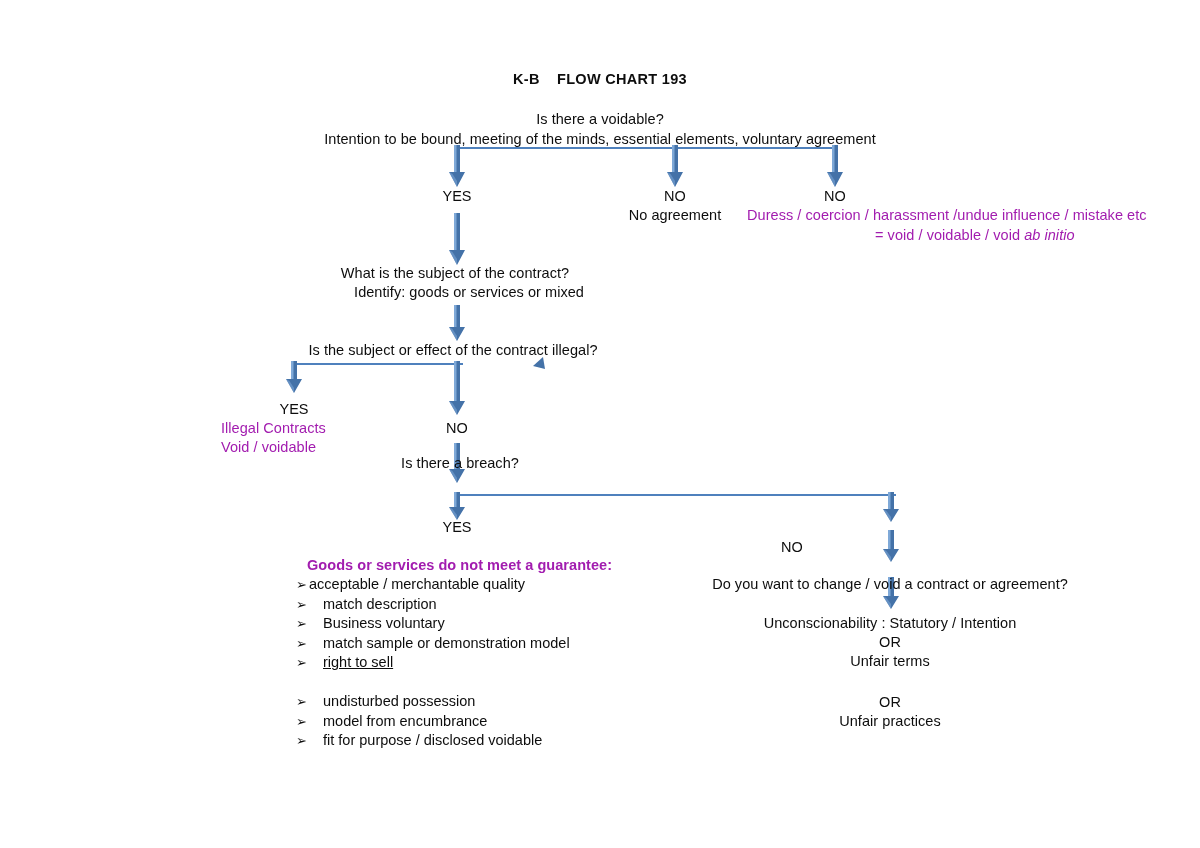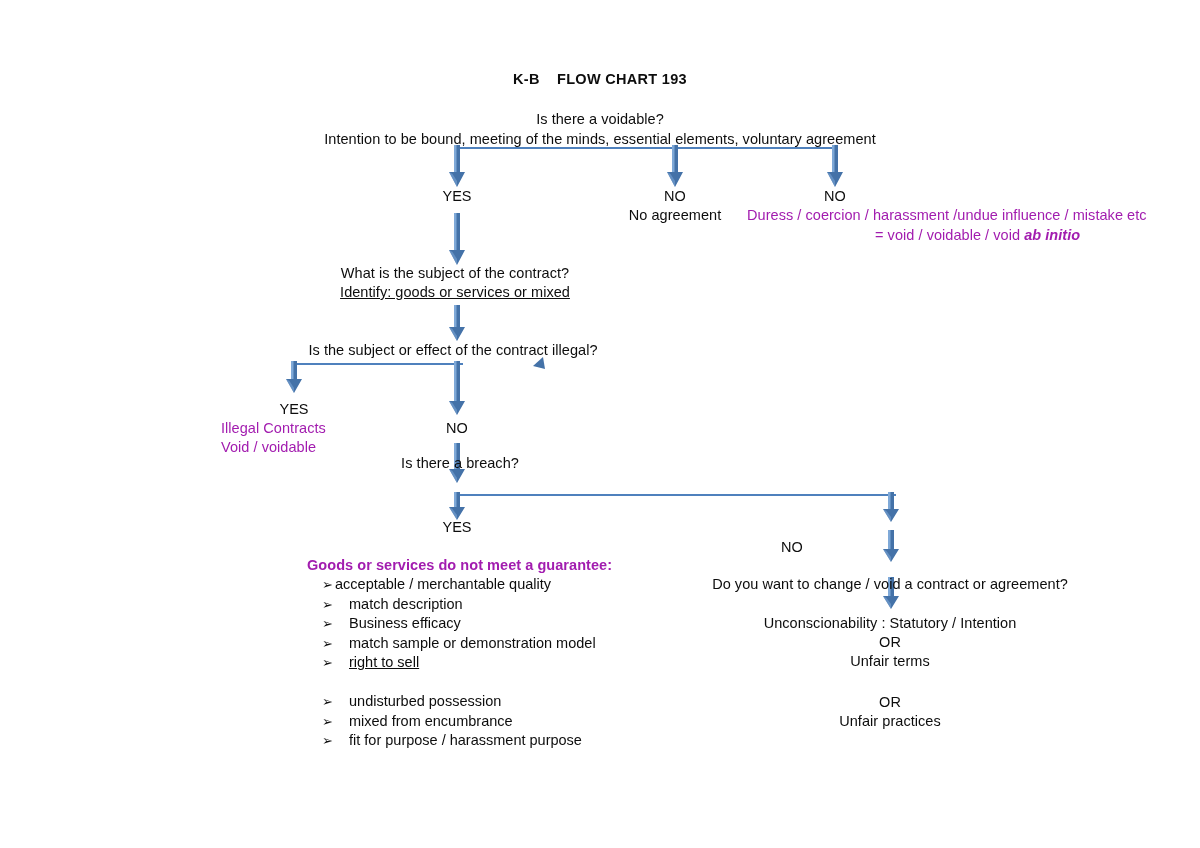--- a/index.html
+++ b/index.html
@@ -31,21 +31,21 @@
   .ctr {
     position: absolute;
     text-align: center;
     font-size: 14.5px;
     line-height: 19px;
     white-space: pre;
     color: #0d0d0d;
     letter-spacing: 0.05px;
   }
   .bold { font-weight: bold; }
-  .ital { font-style: italic; font-weight: bold; }
+  .ital { font-style: italic; }
 
   #chart-title {
     font-weight: bold;
     font-size: 14.5px;
     letter-spacing: 0.3px;
   }
 
   #page-footer {
     font-family: "Liberation Serif", serif;
     font-size: 14px;
@@ -53,21 +53,20 @@
   }
 
   
   .blist { position: absolute; }
   .bitem {
     position: relative;
     font-size: 14.5px;
     line-height: 19.5px;
     white-space: pre;
     color: #0d0d0d;
-    margin-left: 26px;
   }
   .bullet {
     display: inline-block;
     width: 13px;
     font-size: 13px;
     color: #0d0d0d;
   }
   .btext { display: inline-block; }
 
   
@@ -133,21 +132,21 @@
   <div class="arrow" style="left:449px; top:213px;">
     <svg width="16" height="52" viewBox="0 0 16 52">
       <polygon points="5,0 11,0 11,37 16,37 8,52 0,37 5,37" fill="#4472a8"></polygon>
       <rect x="5" y="0" width="2.5" height="37" fill="#7fa9d8"></rect>
       <polygon points="0,37 8,52 8,46 3.5,39" fill="#7fa9d8" opacity="0.55"></polygon>
     </svg>
   </div>
 
   <div class="ctr" style="left:285px; top:264px; width:340px;">What is the subject of the contract?</div>
 
-  <div class="ctr" style="left:285px; top:283px; width:340px;text-decoration:underline;">Identify: goods or services or mixed</div>
+  <div class="ctr" style="left:299px; top:283px; width:340px;">Identify: goods or services or mixed</div>
 
   <div class="arrow" style="left:449px; top:305px;">
     <svg width="16" height="36" viewBox="0 0 16 36">
       <polygon points="5,0 11,0 11,22 16,22 8,36 0,22 5,22" fill="#4472a8"></polygon>
       <rect x="5" y="0" width="2.5" height="22" fill="#7fa9d8"></rect>
       <polygon points="0,22 8,36 8,31 3.5,24" fill="#7fa9d8" opacity="0.55"></polygon>
     </svg>
   </div>
 
   <div class="ctr" style="left:283px; top:341px; width:340px;">Is the subject or effect of the contract illegal?</div>
@@ -230,29 +229,29 @@
       <rect x="5" y="0" width="2.5" height="19" fill="#7fa9d8"></rect>
       <polygon points="0,19 8,32 8,27 3.5,21" fill="#7fa9d8" opacity="0.55"></polygon>
     </svg>
   </div>
 
   <div class="t bold" style="left:307px; top:556px;">Goods or services do not meet a guarantee:</div>
 
   <div class="blist" id="guarantee-list" style="left:296px; top:575px;">
       <div class="bitem"><span class="bullet">➢</span><span class="btext">acceptable / merchantable quality</span></div>
       <div class="bitem"><span class="bullet">➢</span><span class="btext" style="margin-left: 14px;">match description</span></div>
-      <div class="bitem"><span class="bullet">➢</span><span class="btext" style="margin-left: 14px;">Business efficacy</span></div>
+      <div class="bitem"><span class="bullet">➢</span><span class="btext" style="margin-left: 14px;">Business voluntary</span></div>
       <div class="bitem"><span class="bullet">➢</span><span class="btext" style="margin-left: 14px;">match sample or demonstration model</span></div>
       <div class="bitem"><span class="bullet">➢</span><span class="btext" style="margin-left: 14px; text-decoration: underline;">right to sell</span></div>
     </div>
 
   <div class="blist" id="guarantee-list-2" style="left:296px; top:692px;">
       <div class="bitem"><span class="bullet">➢</span><span class="btext" style="margin-left: 14px;">undisturbed possession</span></div>
-      <div class="bitem"><span class="bullet">➢</span><span class="btext" style="margin-left: 14px;">mixed from encumbrance</span></div>
-      <div class="bitem"><span class="bullet">➢</span><span class="btext" style="margin-left: 14px;">fit for purpose / harassment purpose</span></div>
+      <div class="bitem"><span class="bullet">➢</span><span class="btext" style="margin-left: 14px;">model from encumbrance</span></div>
+      <div class="bitem"><span class="bullet">➢</span><span class="btext" style="margin-left: 14px;">fit for purpose / disclosed voidable</span></div>
     </div>
 
   <div class="ctr" style="left:700px; top:575px; width:380px;">Do you want to change / void a contract or agreement?</div>
 
   <div class="ctr" style="left:700px; top:614px; width:380px;">Unconscionability : Statutory / Intention</div>
 
   <div class="ctr" style="left:700px; top:633px; width:380px;">OR</div>
 
   <div class="ctr" style="left:700px; top:652px; width:380px;">Unfair terms</div>
 

